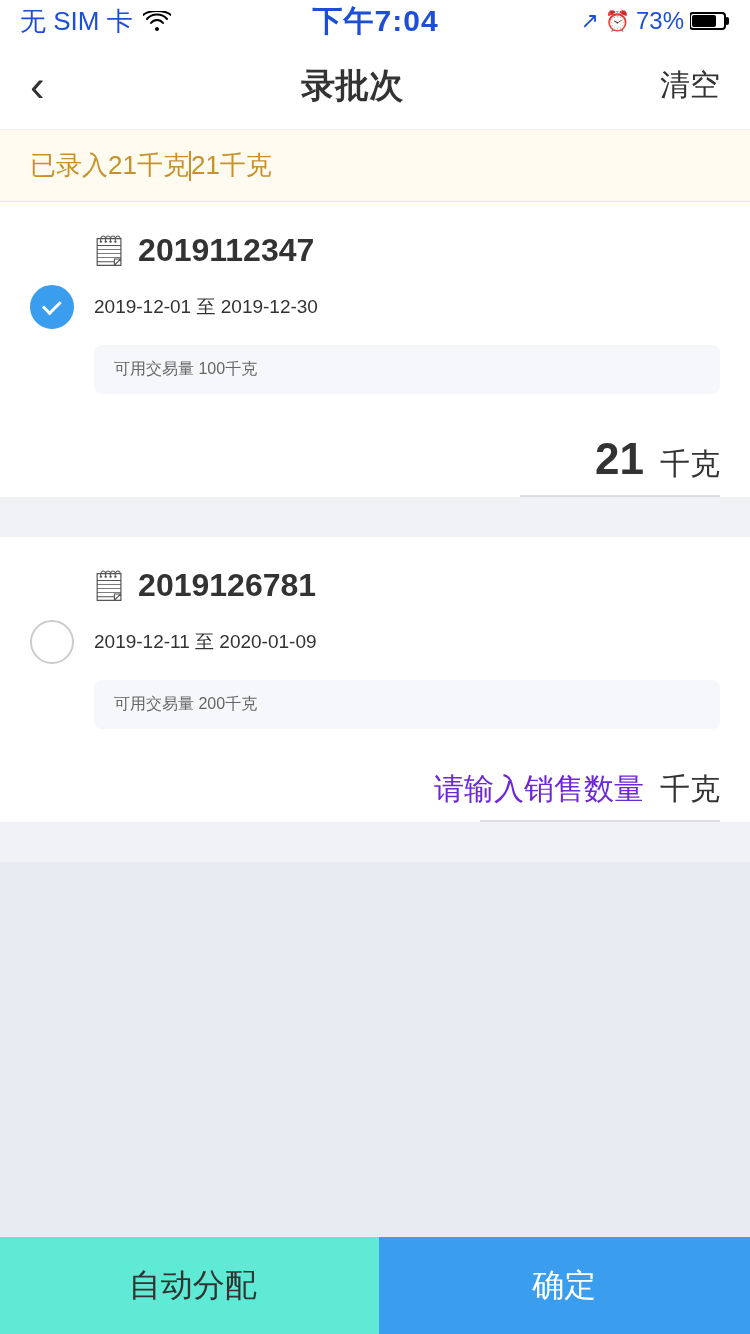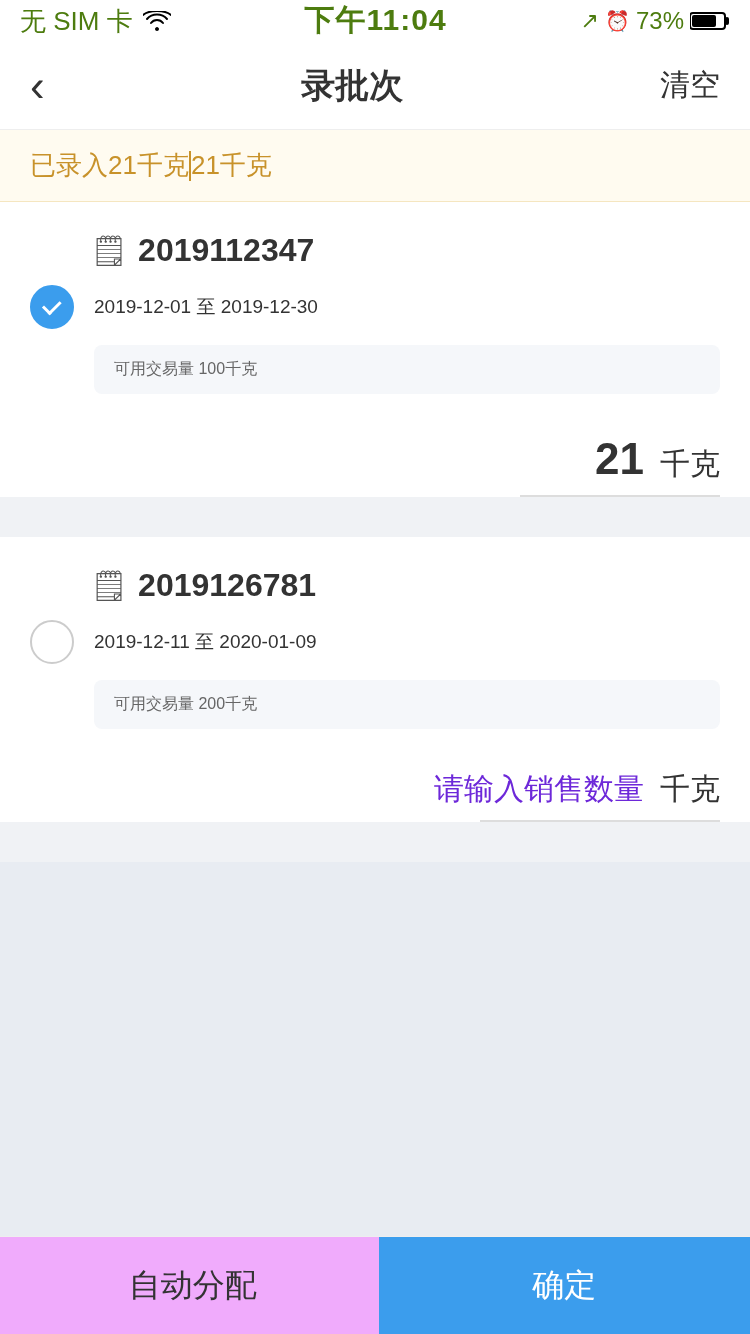--- a/index.html
+++ b/index.html
@@ -11,24 +11,25 @@
       background: #f0f2f5;
       overflow-x: hidden;
     }
 
     
     .status-bar {
       width: 750px;
       height: 42px;
       background: #fff;
       display: flex;
+      align-items: center;
       justify-content: space-between;
       padding: 0 20px;
       font-size: 26px;
-      color: #4d7c0f;
+      color: #1d4ed8;
     }
     .status-left { display: flex; align-items: center; gap: 10px; }
     .status-center { font-size: 30px; font-weight: 600; letter-spacing: 1px; }
     .status-right { display: flex; align-items: center; gap: 6px; font-size: 24px; }
 
     
     .nav-bar {
       width: 750px;
       height: 88px;
       background: #fff;
@@ -217,21 +218,21 @@
       border-top: 1px solid #eee;
     }
     .footer-auto {
       flex: 1;
       display: flex;
       align-items: center;
       justify-content: center;
       font-size: 32px;
       color: #333;
       cursor: pointer;
-      background: #f0abfc;
+      background: #5eead4;
       padding-left: 7px;
     }
     .footer-confirm {
       flex: 1;
       display: flex;
       align-items: center;
       justify-content: center;
       font-size: 32px;
       color: #fff;
       background: #3b9ded;
@@ -248,21 +249,21 @@
 <div class="status-bar">
   <div class="status-left">
     <span>无 SIM 卡</span>
     <svg width="28" height="20" viewBox="0 0 28 20">
       <path d="M14 16 C13 16 12 17 12 18 C12 19 13 20 14 20 C15 20 16 19 16 18 C16 17 15 16 14 16Z" fill="#000"></path>
       <path d="M8 12 C9.5 10 11.6 9 14 9 C16.4 9 18.5 10 20 12" stroke="#000" stroke-width="2" fill="none" stroke-linecap="round"></path>
       <path d="M4 8 C6.5 5 10 3.5 14 3.5 C18 3.5 21.5 5 24 8" stroke="#000" stroke-width="2" fill="none" stroke-linecap="round"></path>
       <path d="M0 4 C3.5 1 8.5 0 14 0 C19.5 0 24.5 1 28 4" stroke="#000" stroke-width="2" fill="none" stroke-linecap="round"></path>
     </svg>
   </div>
-  <div class="status-center">下午11:04</div>
+  <div class="status-center">下午7:04</div>
   <div class="status-right">
     <span style="font-size:22px;">↗</span>
     <span style="font-size:20px;">⏰</span>
     <span>73%</span>
     <svg width="40" height="20" viewBox="0 0 40 20">
       <rect x="0" y="2" width="35" height="16" rx="3" ry="3" fill="none" stroke="#000" stroke-width="2"></rect>
       <rect x="35" y="6" width="4" height="8" rx="2" fill="#000"></rect>
       <rect x="2" y="4" width="24" height="12" rx="2" fill="#000"></rect>
     </svg>
   </div>

